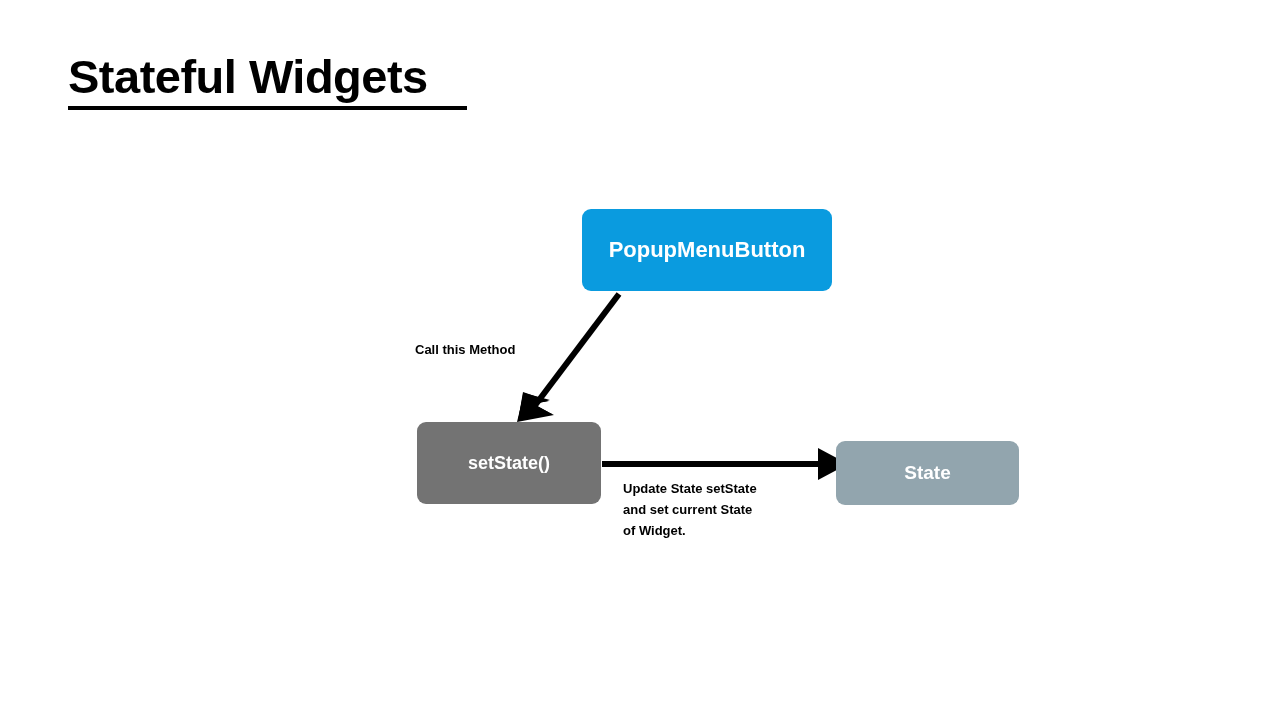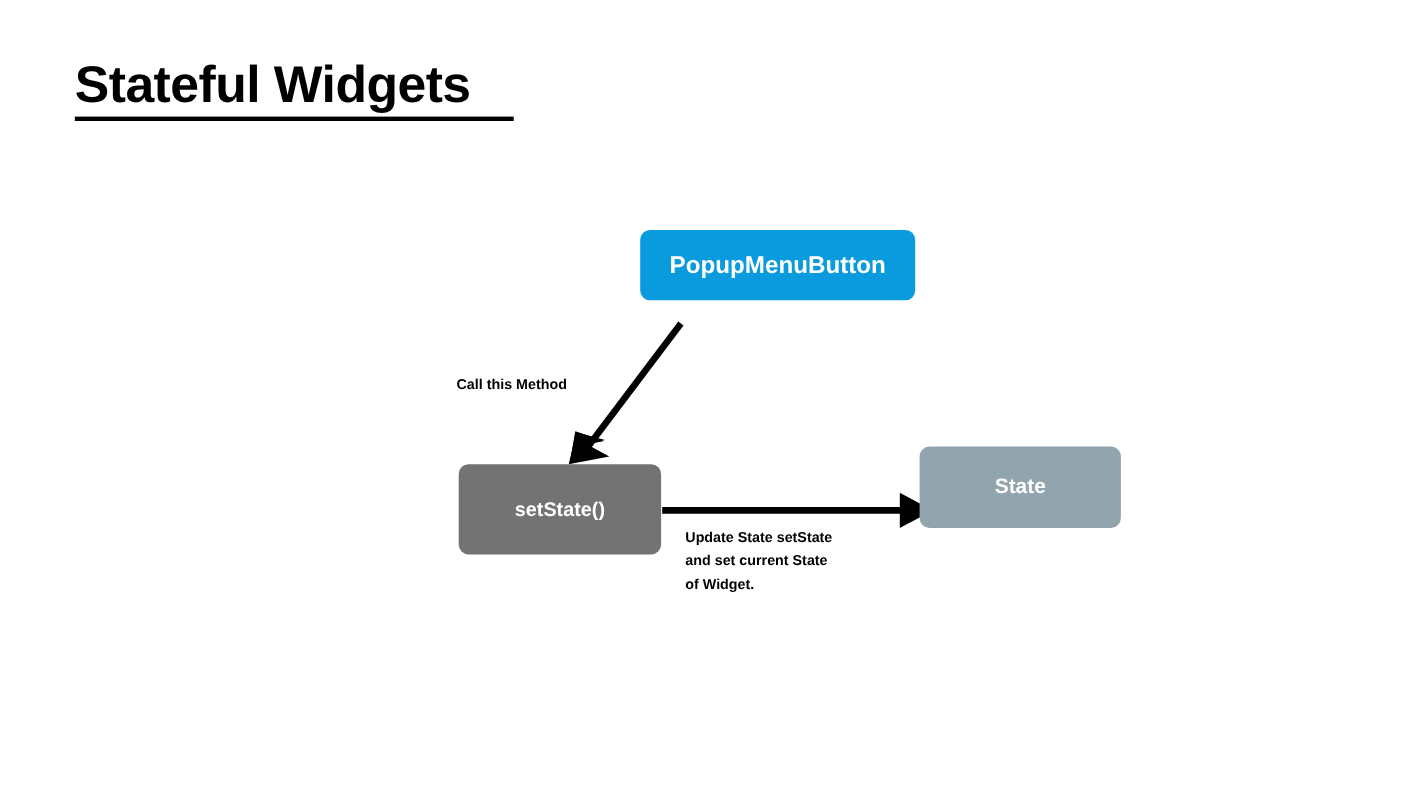--- a/index.html
+++ b/index.html
@@ -46,35 +46,35 @@
     border-radius: 9px;
     color: #ffffff;
     font-weight: bold;
     text-align: center;
     box-sizing: border-box;
   }
   #node-popupmenubutton {
     left: 570px;
     top: 209px;
     width: 250px;
-    height: 64px;
+    height: 82px;
     font-size: 22px;
   }
   #node-setstate {
     left: 405px;
     top: 422px;
     width: 184px;
     height: 82px;
     font-size: 18px;
   }
   #node-state {
     left: 824px;
-    top: 406px;
+    top: 441px;
     width: 183px;
-    height: 74px;
+    height: 64px;
     font-size: 19px;
   }
 
   
   #connector-layer {
     position: absolute;
     left: 0;
     top: 0;
     width: 1280px;
     height: 720px;

